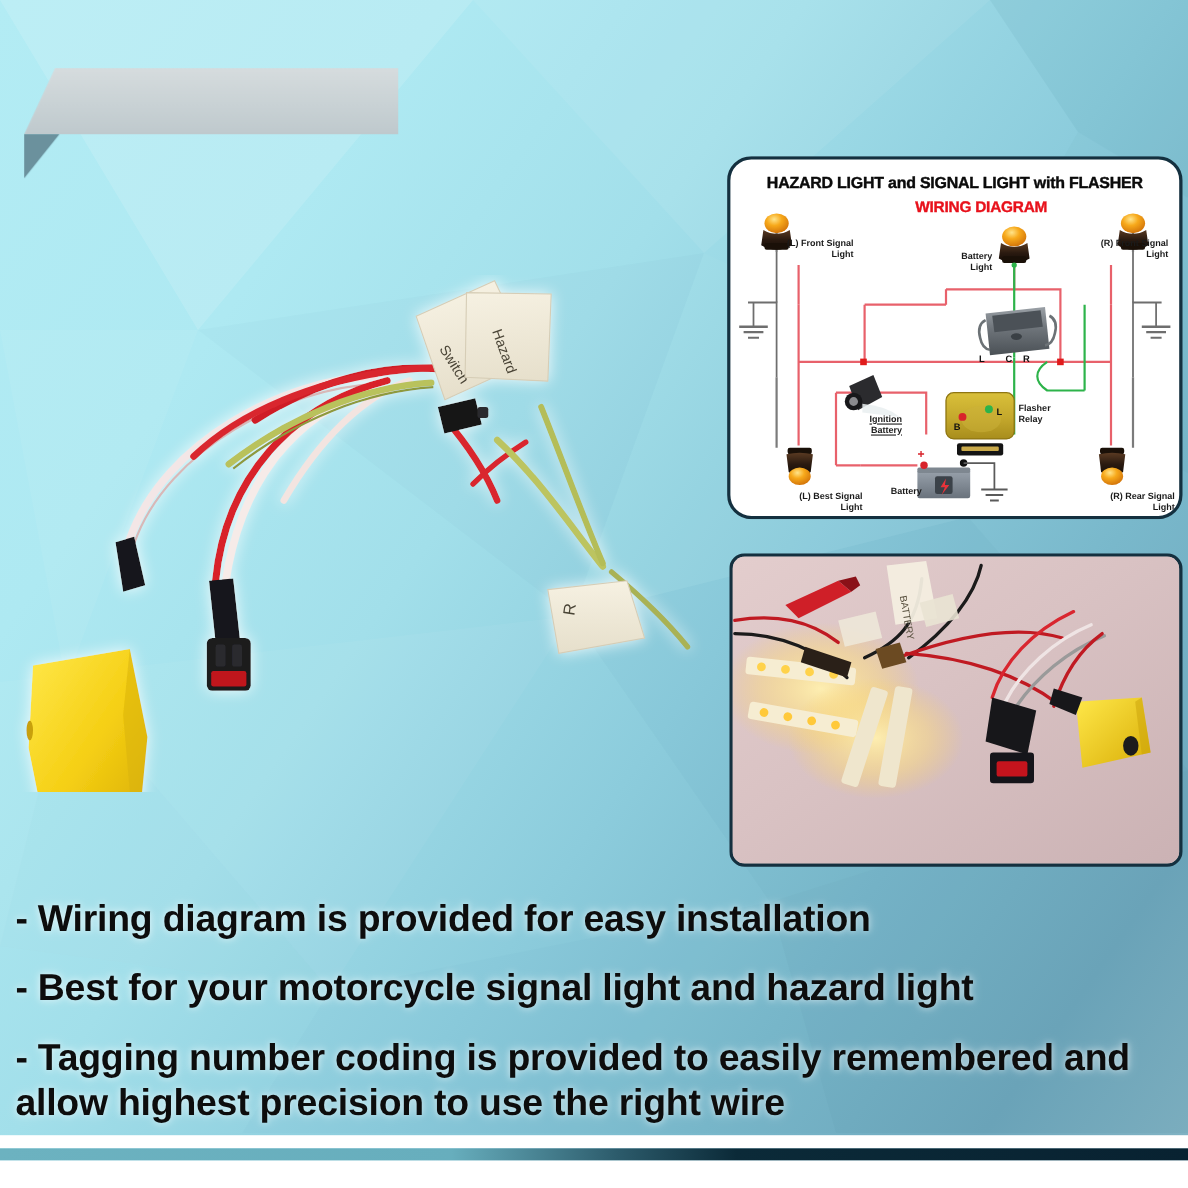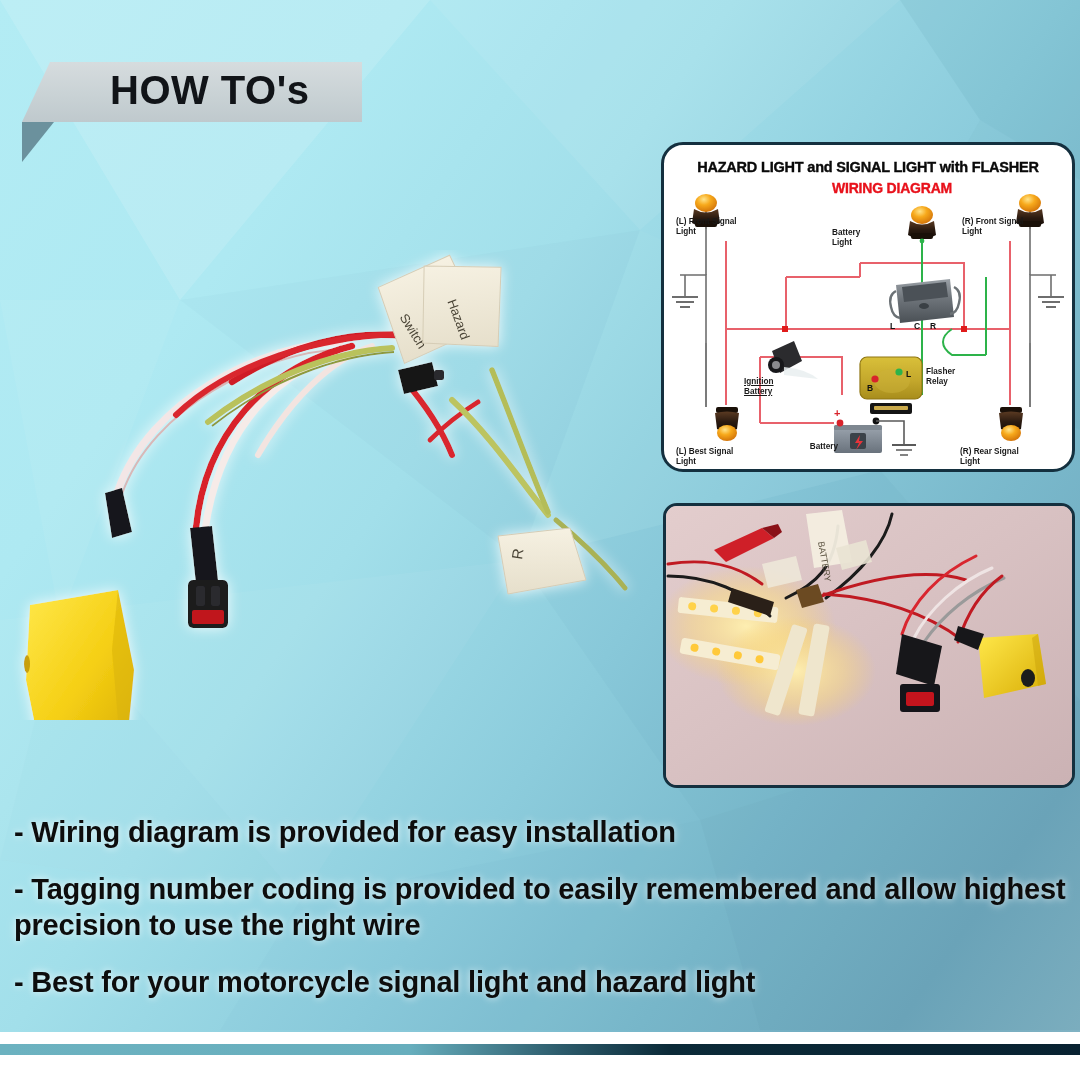--- a/index.html
+++ b/index.html
@@ -71,21 +71,21 @@
     text-align: center;
     font-size: 14px; font-weight: 700; letter-spacing: -.2px;
     color: #e8111b;
     margin-left: 48px;
     -webkit-text-stroke: .35px #e8111b;
   }
   .dgm-svg { position:absolute; left:0; top:0; width:408px; height:347px; }
   .dlabel {
     position: absolute;
     font-size: 8.2px; font-weight: 700; color: #1a1a1a;
-    text-align: left; line-height: 1.18;
+    text-align: right; line-height: 1.18;
     font-family: "Liberation Sans", sans-serif;
   }
   .dterm {
     position: absolute;
     font-size: 8.5px; font-weight: 700; color: #111;
   }
 
   
   .demo-photo {
     position: absolute; left: 663px; top: 503px;
@@ -95,21 +95,21 @@
     overflow: hidden;
     background: #d7c4c4;
   }
   .demo-photo svg { display:block; width:406px; height:279px; }
 
   
   .bullets {
     position: absolute; left: 14px; top: 815px; width: 1060px;
   }
   .bullet {
-    font-size: 29px; font-weight: 700;
+    font-size: 34px; font-weight: 700;
     color: #0d0d0d;
     line-height: 1.22;
     margin-bottom: 22px;
     text-shadow: 0 0 6px rgba(255,255,255,.55), 0 0 12px rgba(255,255,255,.4);
     font-family: "Liberation Sans", sans-serif;
     letter-spacing: -.2px;
   }
 
   
   .footer { position: absolute; left: 0; bottom: 0; width: 1080px; height: 48px; }
@@ -140,21 +140,20 @@
         <polygon points="980,120 1080,180 1080,430 860,330" fill="#2b6b80" opacity=".22"></polygon>
         <polygon points="640,230 860,330 880,470 520,560" fill="#ffffff" opacity=".22"></polygon>
         <polygon points="60,620 300,900 0,860" fill="#2b6b80" opacity=".14"></polygon>
       </g>
     </svg>
   </div>
 
   <div class="banner-wrap">
     <div class="banner"></div>
     <div class="banner-fold"></div>
-    <div class="banner-title">HOW TO's</div>
   </div>
 
   <div class="product-photo">
     <svg viewBox="0 0 660 470" xmlns="http://www.w3.org/2000/svg">
       <defs>
         <filter id="glow" x="-25%" y="-25%" width="150%" height="150%">
           <feGaussianBlur stdDeviation="7" result="b"></feGaussianBlur>
           <feFlood flood-color="#ffffff" flood-opacity="0.85"></feFlood>
           <feComposite in2="b" operator="in"></feComposite>
           <feMerge>
@@ -506,22 +505,22 @@
         <path d="M312 132 L 372 128 L 380 178 L 318 192 Z" fill="url(#yel2)"></path>
         <path d="M372 128 L 380 178 L 372 180 L 366 132 Z" fill="#c9a10a" opacity=".5"></path>
         <ellipse cx="362" cy="172" rx="7" ry="9" fill="#1c1c1c"></ellipse>
         <path d="M292 120 L 318 128 L 312 144 L 288 134 Z" fill="#17171a"></path>
       </g>
     </svg>
   </div>
 
   <div class="bullets">
     <div class="bullet">- Wiring diagram is provided for easy installation</div>
+    <div class="bullet">- Best for your motorcycle signal light and hazard light</div>
     <div class="bullet">- Tagging number coding is provided to easily remembered and allow highest precision to use the right wire</div>
-    <div class="bullet">- Best for your motorcycle signal light and hazard light</div>
   </div>
 
   <div class="footer">
     <div class="s-white-top"></div>
     <div class="s-teal"></div>
     <div class="s-white-bot"></div>
   </div>
 
 </div>
 

